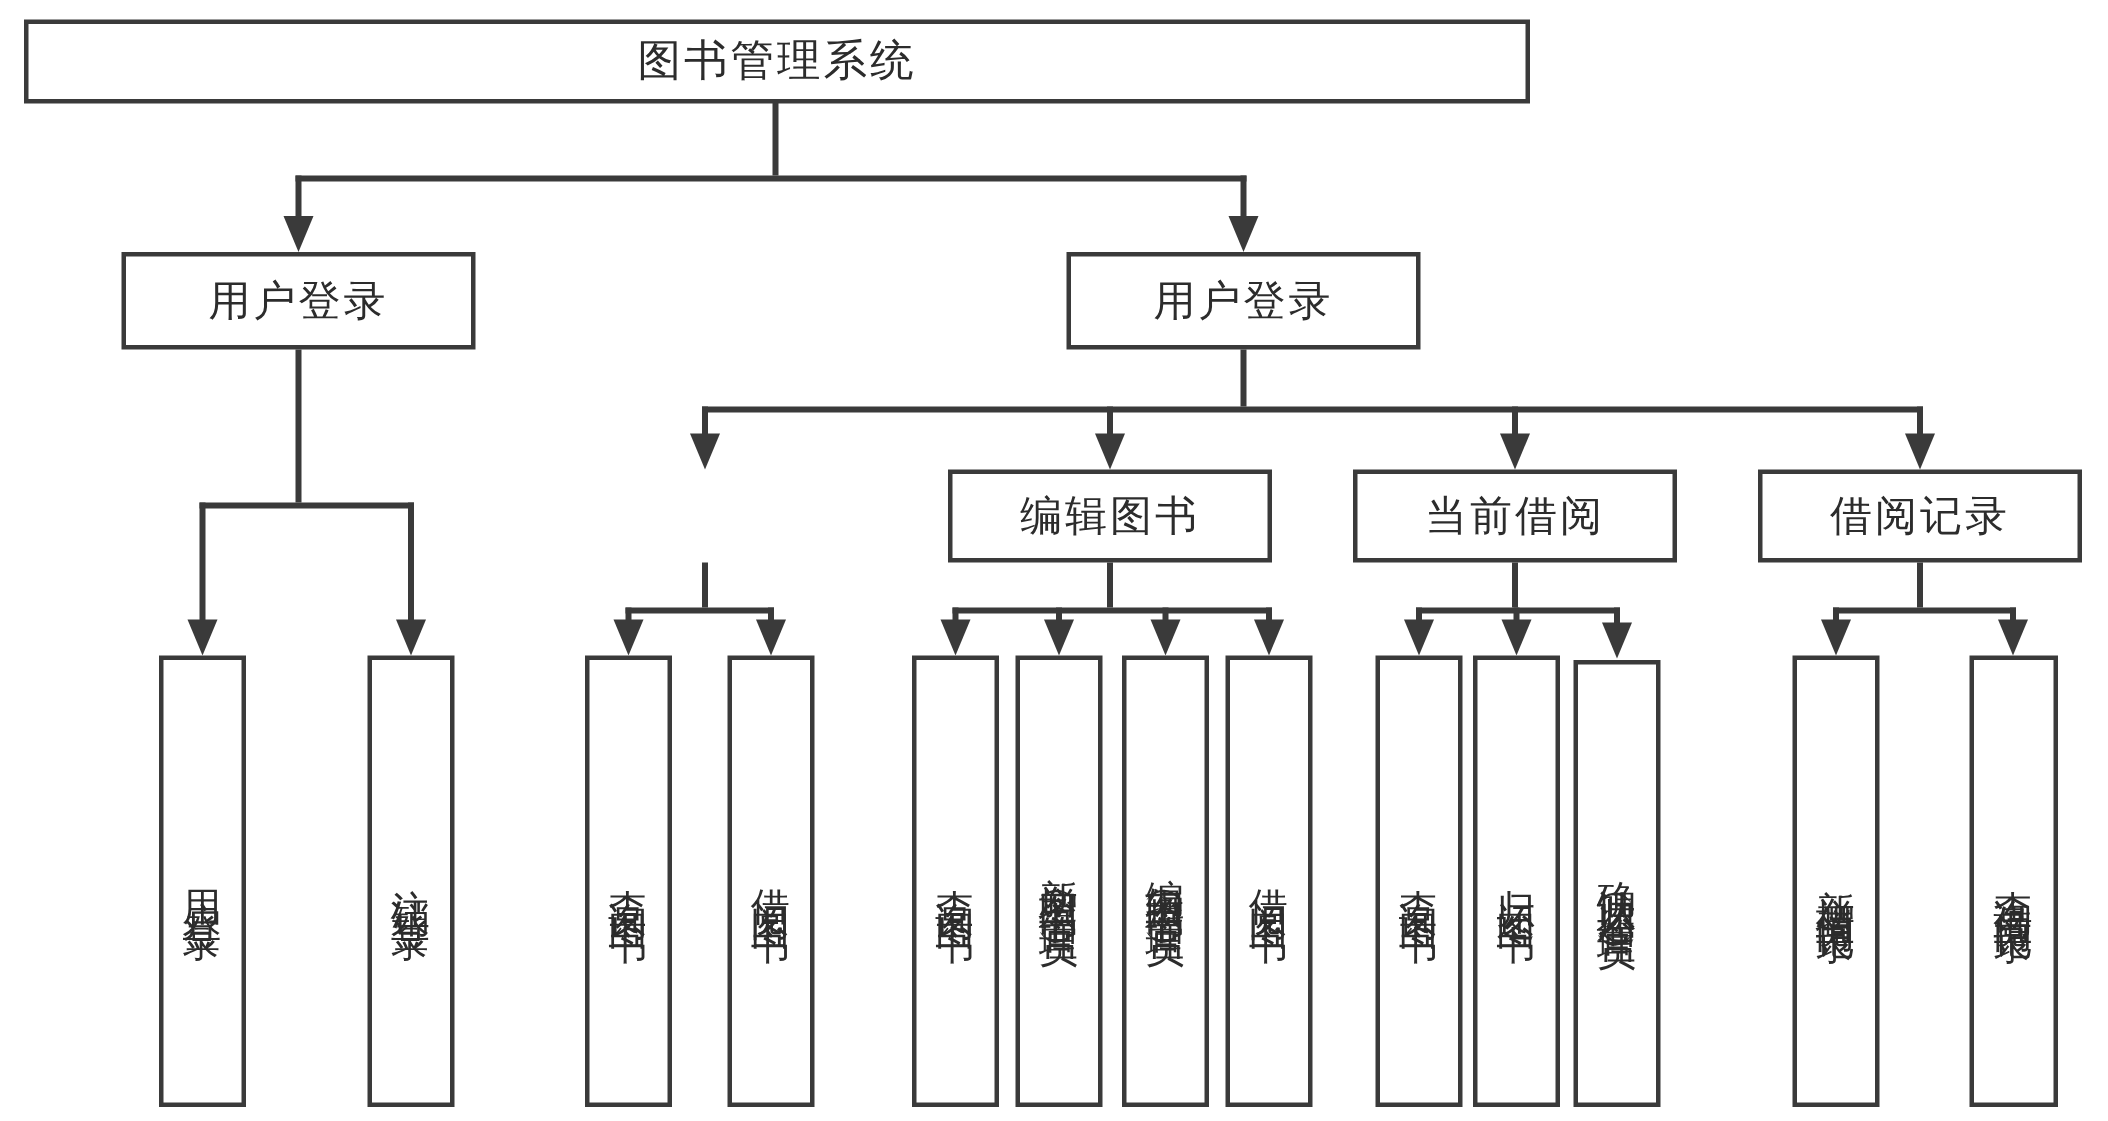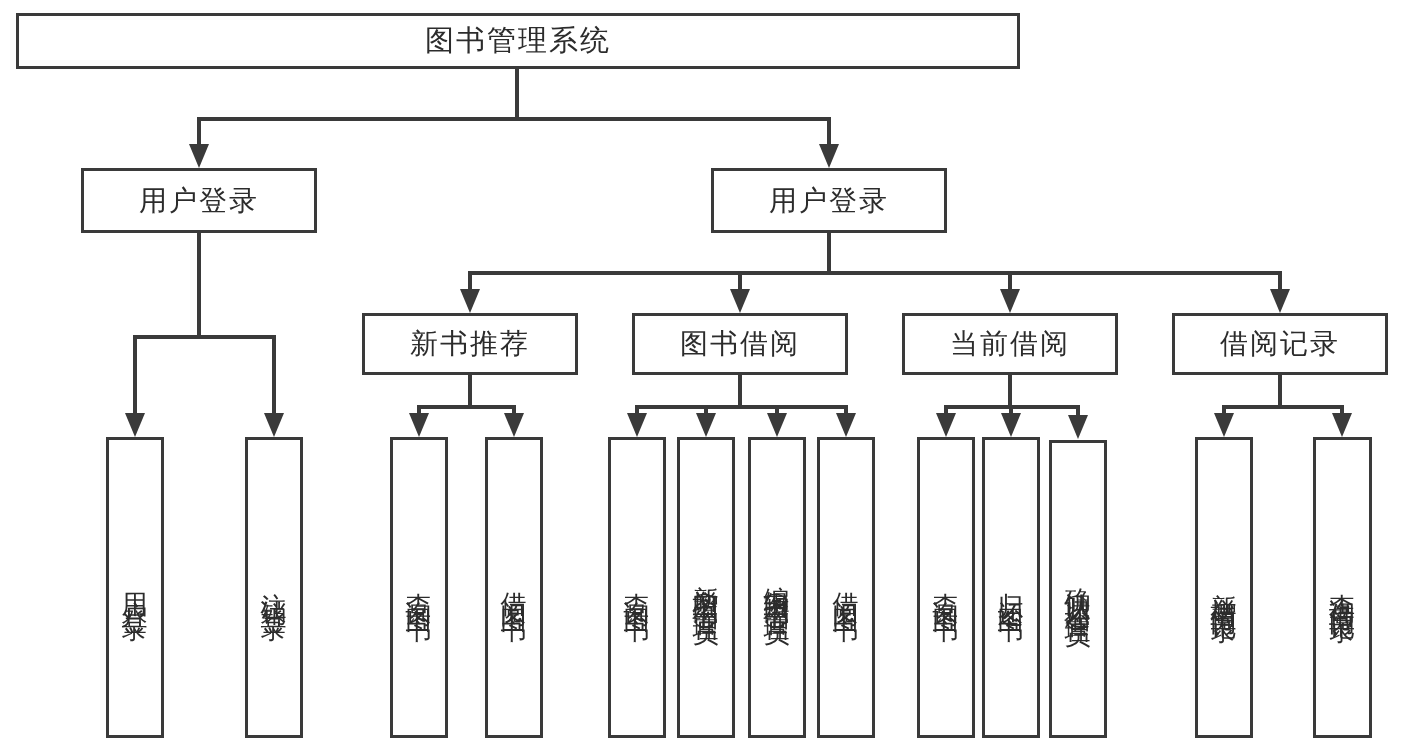--- a/index.html
+++ b/index.html
@@ -49,26 +49,23 @@
   </div>
 
   <div class="box" style="left:81px;top:168px;width:236px;height:65px">
     <span class="hlabel">用户登录</span>
   </div>
 
   <div class="box" style="left:711px;top:168px;width:236px;height:65px">
     <span class="hlabel">用户登录</span>
   </div>
 
-  <div class="box" style="left:362px;top:313px;width:216px;height:62px">
-    <span class="hlabel">新书推荐</span>
-  </div>
 
   <div class="box" style="left:632px;top:313px;width:216px;height:62px">
-    <span class="hlabel">图书借阅</span>
+    <span class="hlabel">编辑图书</span>
   </div>
 
   <div class="box" style="left:1172px;top:313px;width:216px;height:62px">
     <span class="hlabel">借阅记录</span>
   </div>
 
   <div class="box" style="left:902px;top:313px;width:216px;height:62px">
     <span class="hlabel">当前借阅</span>
   </div>
 

